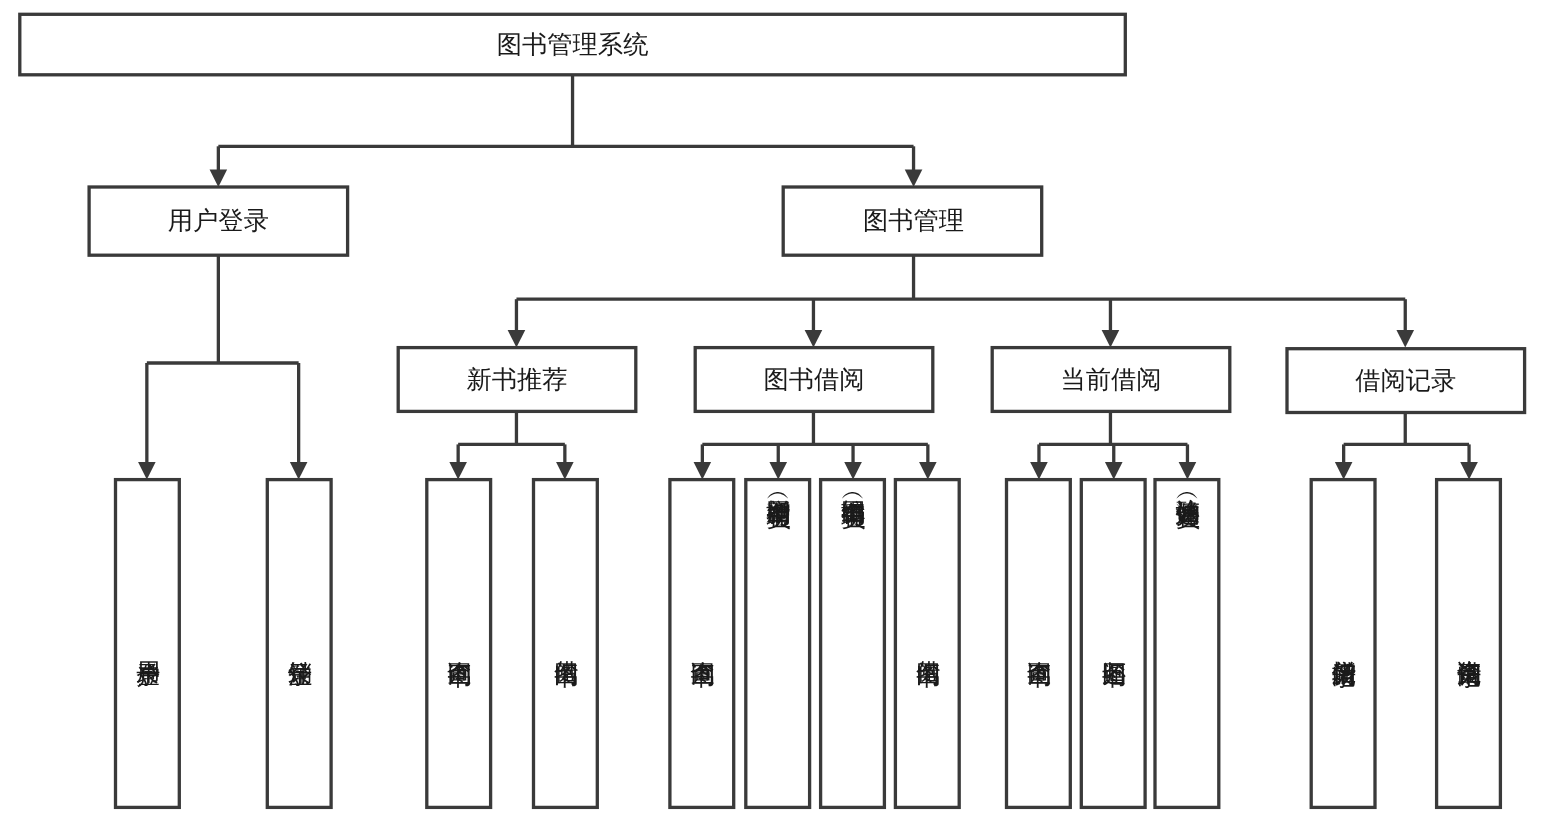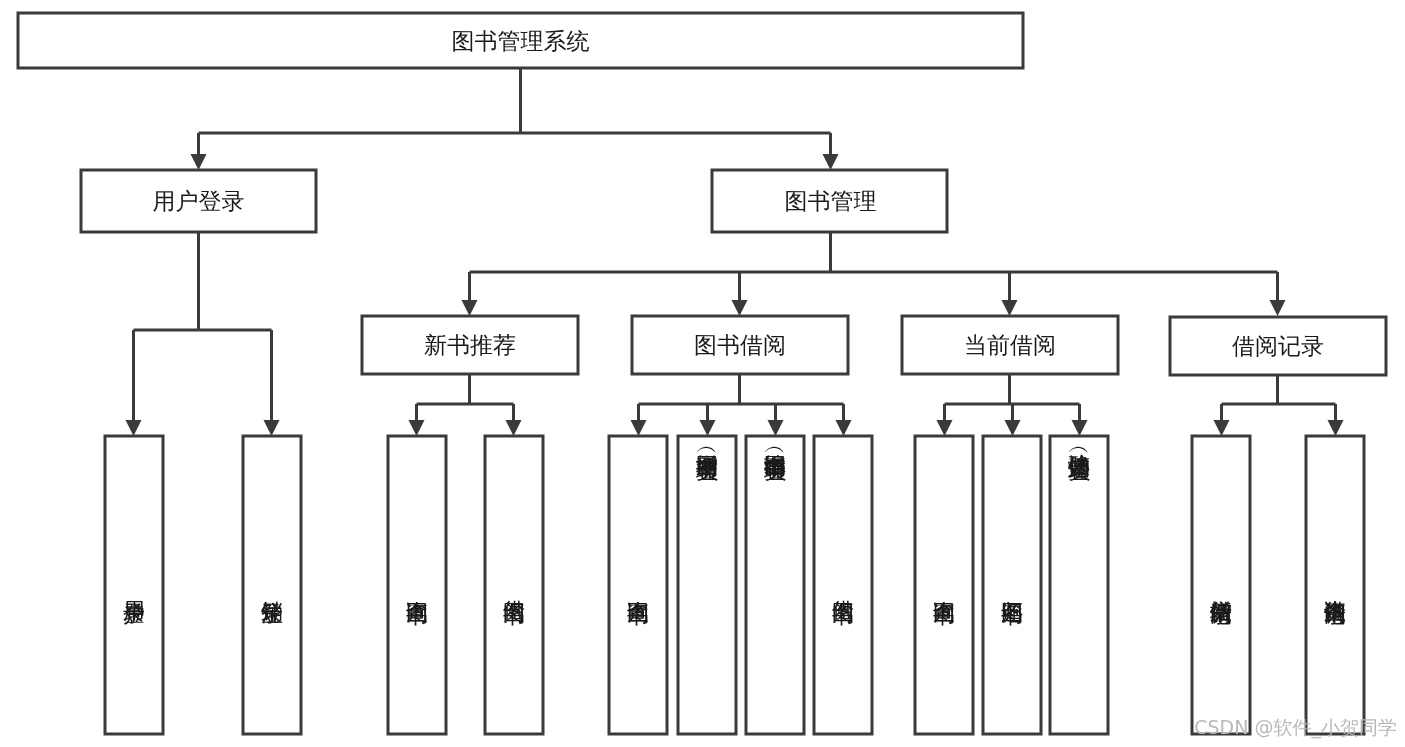--- a/index.html
+++ b/index.html
@@ -242,14 +242,13 @@
   </div>
 
   <div class="vert-label-wrap" style="left:1192px; top:436px; width:58px; height:298px;">
     <div class="vert-label">新增借阅记录</div>
   </div>
 
   <div class="vert-label-wrap" style="left:1306px; top:436px; width:58px; height:298px;">
     <div class="vert-label">查询借阅记录</div>
   </div>
 
-  <div id="watermark">CSDN @软件_小贺同学</div>
 </div>
 
 </body></html>

